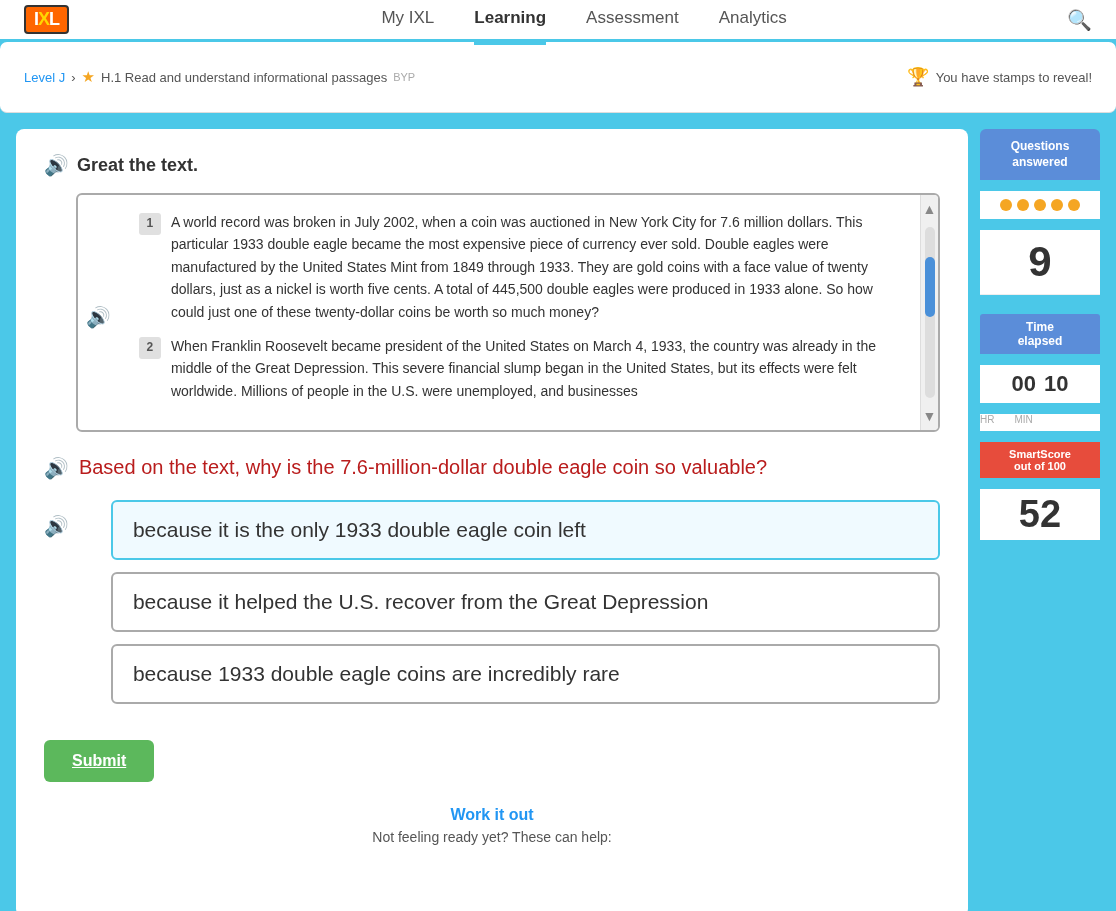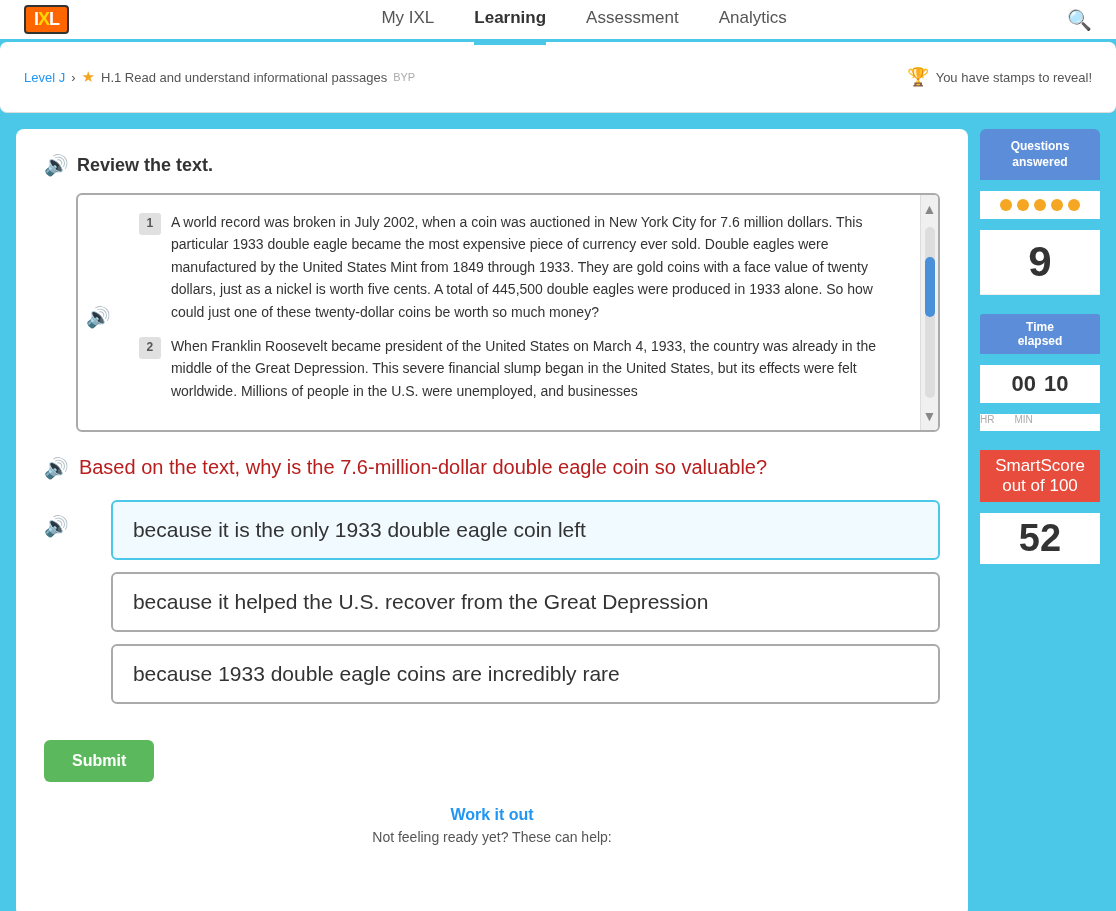--- a/index.html
+++ b/index.html
@@ -218,20 +218,21 @@
     .submit-btn {
       background: #5cb85c;
       color: white;
       border: none;
       border-radius: 6px;
       padding: 12px 28px;
       font-size: 16px;
       font-weight: 700;
       cursor: pointer;
       margin-top: 12px;
+      text-decoration: underline;
     }
 
     
     .work-it-out {
       text-align: center;
       margin-top: 24px;
     }
     .work-it-out-link {
       color: #2196f3;
       font-size: 16px;
@@ -316,23 +317,22 @@
       color: #333;
     }
     .time-sep { font-size: 22px; font-weight: 700; color: #333; }
 
     
     .smartscore-box {
       background: #e74c3c;
       color: white;
       padding: 6px 8px;
       text-align: center;
-      font-size: 17px;
-      font-weight: 400;
-      margin-top: 8px;
+      font-size: 11px;
+      font-weight: 700;
     }
     .smartscore-num {
       background: white;
       text-align: center;
       font-size: 38px;
       font-weight: 700;
       color: #333;
       padding: 4px 8px;
     }
   </style>
@@ -365,21 +365,21 @@
     <span>You have stamps to reveal!</span>
   </div>
 </div>
 
 <div class="main-layout">
 
   <div class="content-area">
 
     <div class="review-header">
       <span class="speaker-icon">🔊</span>
-      <span>Review the text.</span>
+      <span>Great the text.</span>
     </div>
 
     <div class="passage-box">
       <div style="display:flex;align-items:center;padding:8px 12px 0 8px;">
         <span class="speaker-icon">🔊</span>
       </div>
       <div class="passage-content">
         <div class="passage-paragraph">
           <div class="para-num">1</div>
           <div class="para-text">A world record was broken in July 2002, when a coin was auctioned in New York City for 7.6 million dollars. This particular 1933 double eagle became the most expensive piece of currency ever sold. Double eagles were manufactured by the United States Mint from 1849 through 1933. They are gold coins with a face value of twenty dollars, just as a nickel is worth five cents. A total of 445,500 double eagles were produced in 1933 alone. So how could just one of these twenty-dollar coins be worth so much money?</div>

